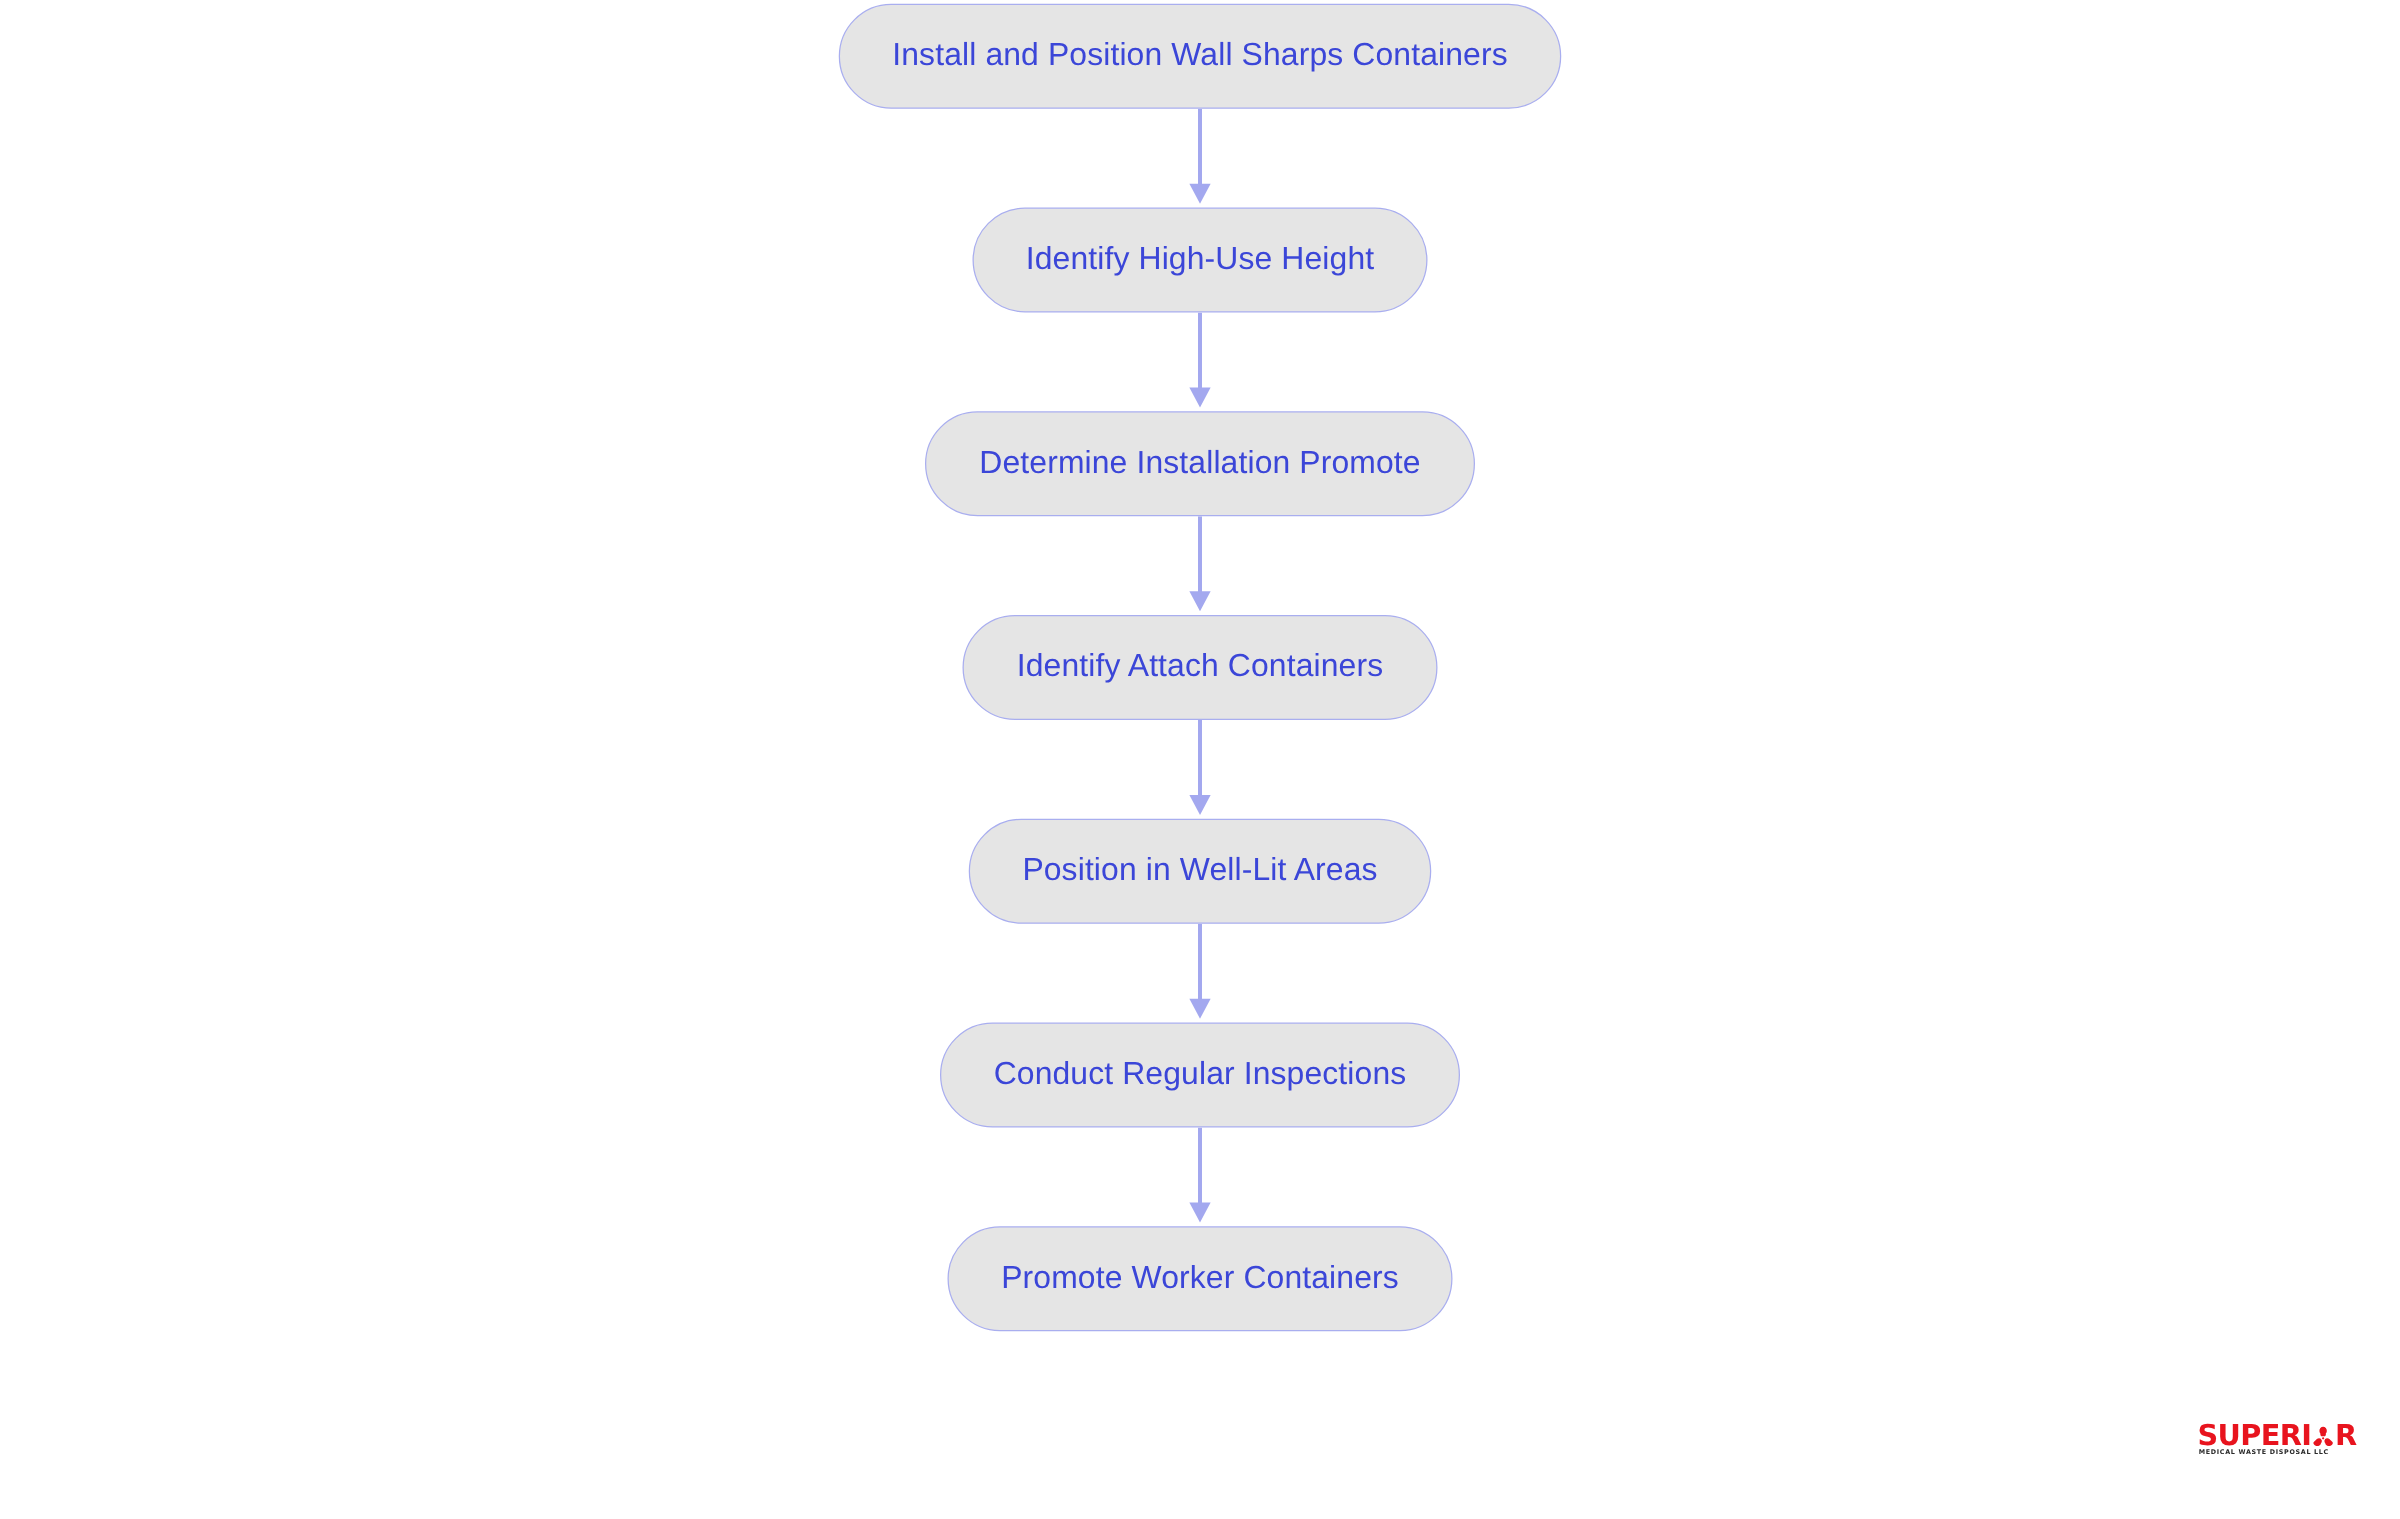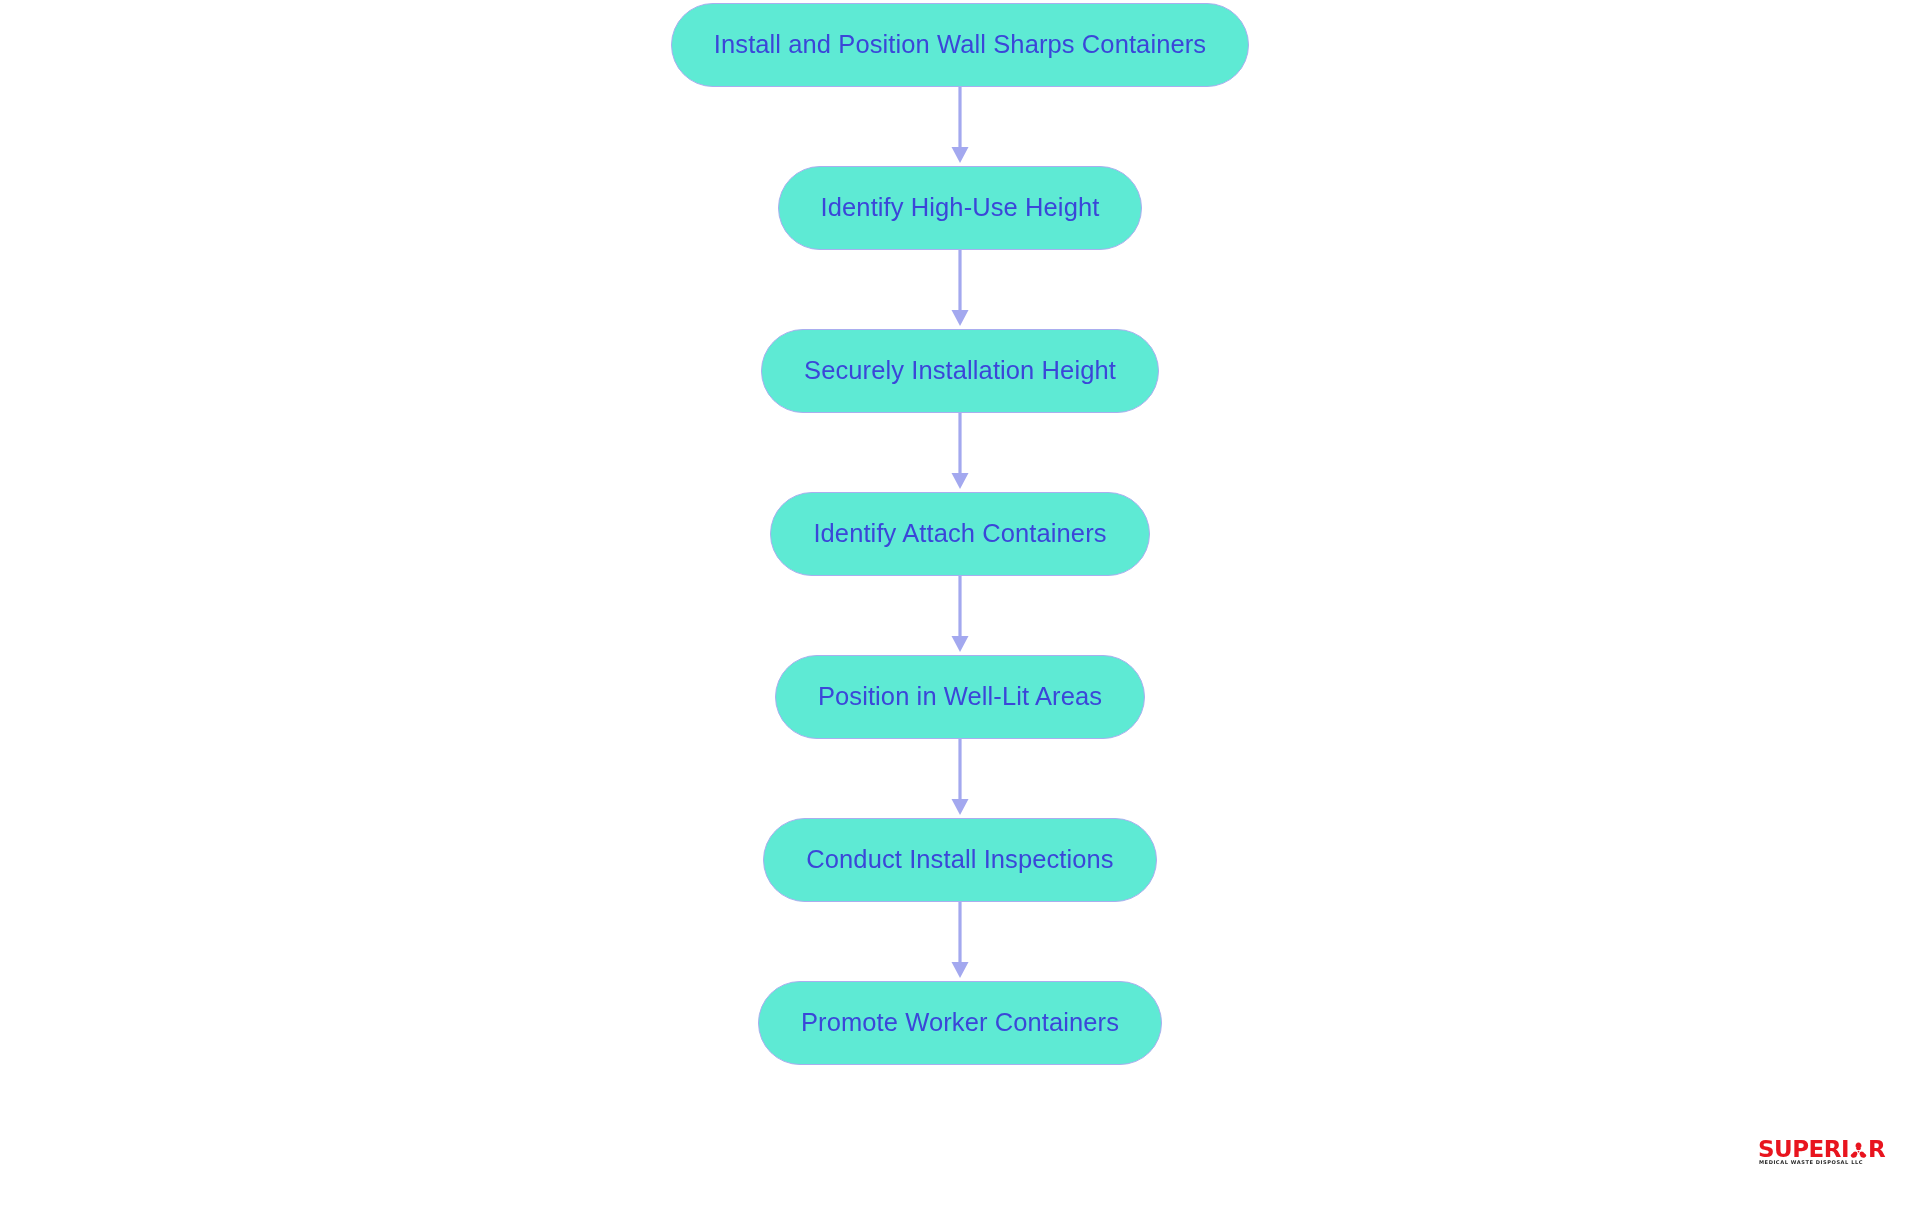--- a/index.html
+++ b/index.html
@@ -34,21 +34,21 @@
     display: flex;
     justify-content: center;
     align-items: center;
     width: 100%;
   }
 
   .node {
     box-sizing: border-box;
     height: 84px;
     border-radius: 42px;
-    background: #5eead4;
+    background: #e5e5e5;
     border: 1.5px solid #a9aeef;
     display: flex;
     align-items: center;
     justify-content: center;
     padding: 0 42px;
     white-space: nowrap;
   }
 
   .node-label {
     font-family: "Liberation Sans", sans-serif;
@@ -131,21 +131,21 @@
       </div>
     </div>
 
     <svg class="connector" viewBox="0 0 40 79">
       <line x1="20" y1="0" x2="20" y2="62" stroke="#a3a8ef" stroke-width="3.2"></line>
       <polygon points="11.5,60 28.5,60 20,76" fill="#a3a8ef"></polygon>
     </svg>
 
     <div class="node-row">
       <div class="node">
-        <span class="node-label">Securely Installation Height</span>
+        <span class="node-label">Determine Installation Promote</span>
       </div>
     </div>
 
     <svg class="connector" viewBox="0 0 40 79">
       <line x1="20" y1="0" x2="20" y2="62" stroke="#a3a8ef" stroke-width="3.2"></line>
       <polygon points="11.5,60 28.5,60 20,76" fill="#a3a8ef"></polygon>
     </svg>
 
     <div class="node-row">
       <div class="node">
@@ -164,21 +164,21 @@
       </div>
     </div>
 
     <svg class="connector" viewBox="0 0 40 79">
       <line x1="20" y1="0" x2="20" y2="62" stroke="#a3a8ef" stroke-width="3.2"></line>
       <polygon points="11.5,60 28.5,60 20,76" fill="#a3a8ef"></polygon>
     </svg>
 
     <div class="node-row">
       <div class="node">
-        <span class="node-label">Conduct Install Inspections</span>
+        <span class="node-label">Conduct Regular Inspections</span>
       </div>
     </div>
 
     <svg class="connector" viewBox="0 0 40 79">
       <line x1="20" y1="0" x2="20" y2="62" stroke="#a3a8ef" stroke-width="3.2"></line>
       <polygon points="11.5,60 28.5,60 20,76" fill="#a3a8ef"></polygon>
     </svg>
 
     <div class="node-row">
       <div class="node">

